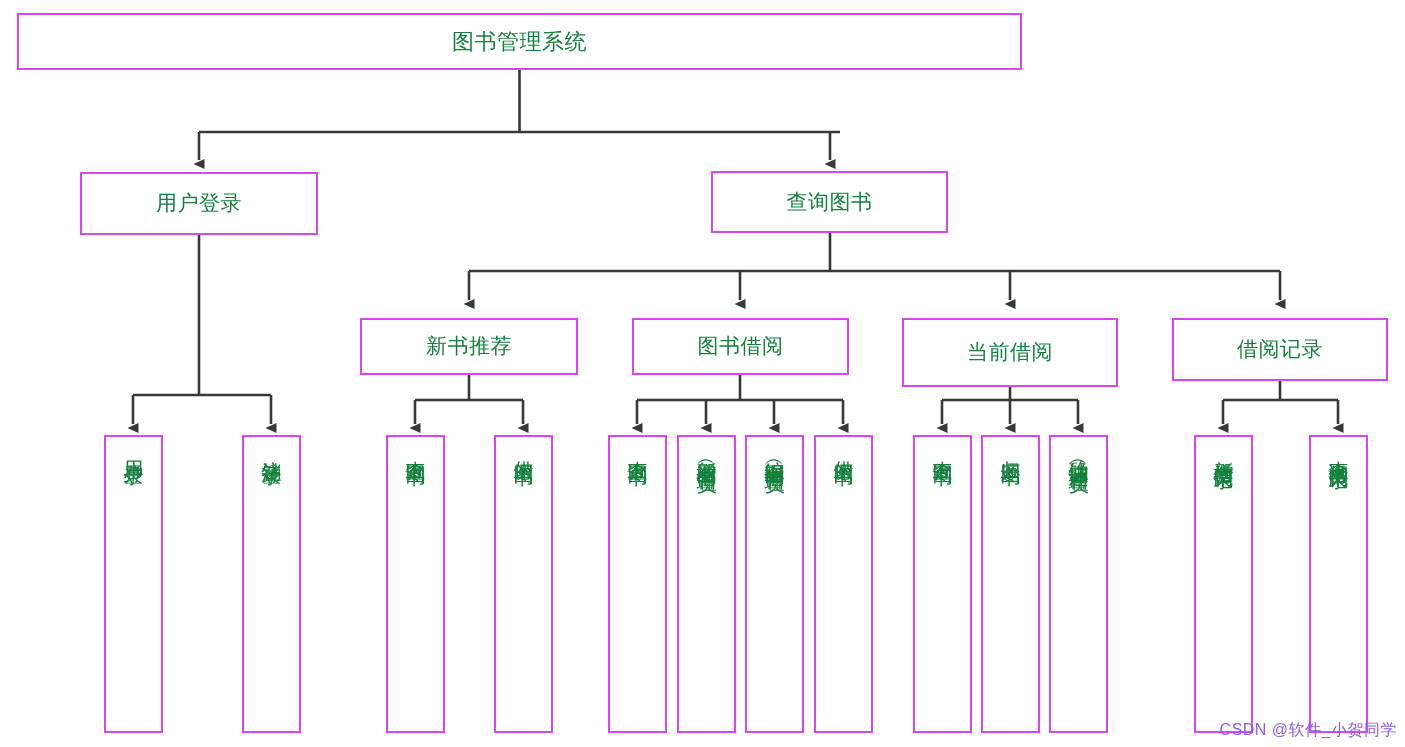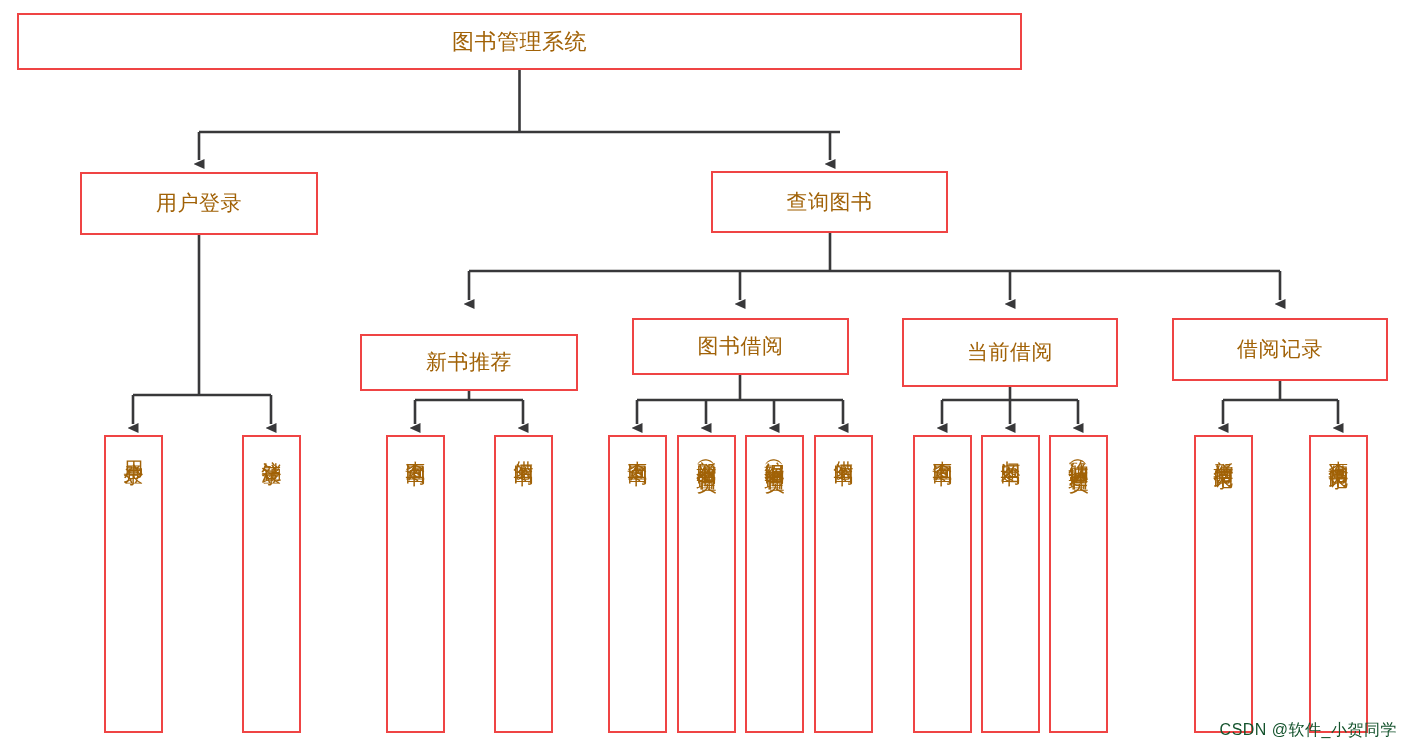--- a/index.html
+++ b/index.html
@@ -24,25 +24,25 @@
     left: 0;
     top: 0;
     width: 1405px;
     height: 747px;
     pointer-events: none;
   }
   .node {
     position: absolute;
     box-sizing: border-box;
     background: #ffffff;
-    border: 2px solid #ef4444;
+    border: 2px solid #d946ef;
     display: flex;
     align-items: center;
     justify-content: center;
-    color: #a16207;
+    color: #15803d;
   }
   .node .label {
     display: block;
     text-align: center;
     line-height: 1.18;
     white-space: nowrap;
   }
   
   .node.horiz .label {
     font-size: 21px;
@@ -63,21 +63,21 @@
     font-size: 20px;
     line-height: 1.05;
     letter-spacing: 2px;
     white-space: nowrap;
   }
   #watermark {
     position: absolute;
     right: 8px;
     bottom: 6px;
     font-size: 16px;
-    color: #14532d;
+    color: #8b5cf6;
     letter-spacing: 0.5px;
     white-space: nowrap;
     pointer-events: none;
     margin-left: 44px;
   }
 </style>
 </head>
 <body>
 
 <div id="diagram-root">
@@ -139,21 +139,21 @@
   </div>
 
   <div class="node horiz" style="left:80px; top:172px; width:238px; height:63px;">
     <span class="label">用户登录</span>
   </div>
 
   <div class="node horiz" style="left:711px; top:171px; width:237px; height:62px;">
     <span class="label">查询图书</span>
   </div>
 
-  <div class="node horiz" style="left:360px; top:334px; width:218px; height:57px;">
+  <div class="node horiz" style="left:360px; top:318px; width:218px; height:57px;">
     <span class="label">新书推荐</span>
   </div>
 
   <div class="node horiz" style="left:632px; top:318px; width:217px; height:57px;">
     <span class="label">图书借阅</span>
   </div>
 
   <div class="node horiz" style="left:902px; top:318px; width:216px; height:69px;">
     <span class="label">当前借阅</span>
   </div>

